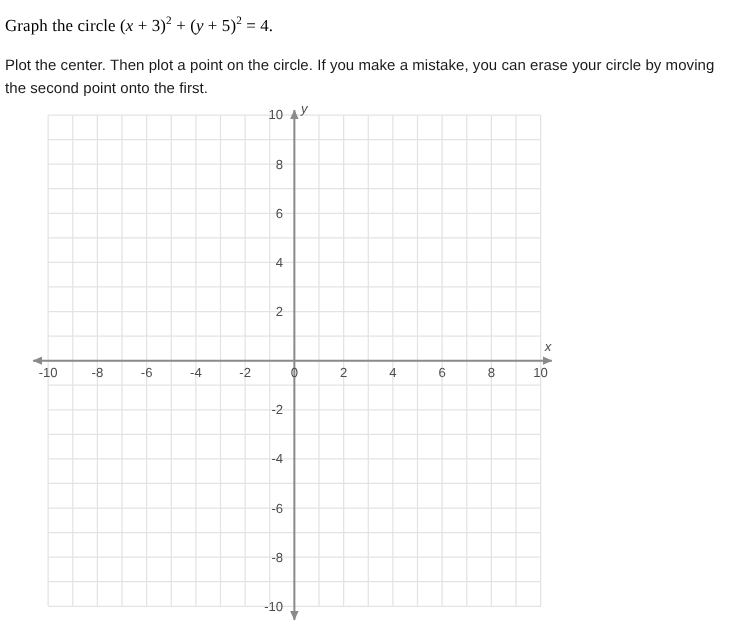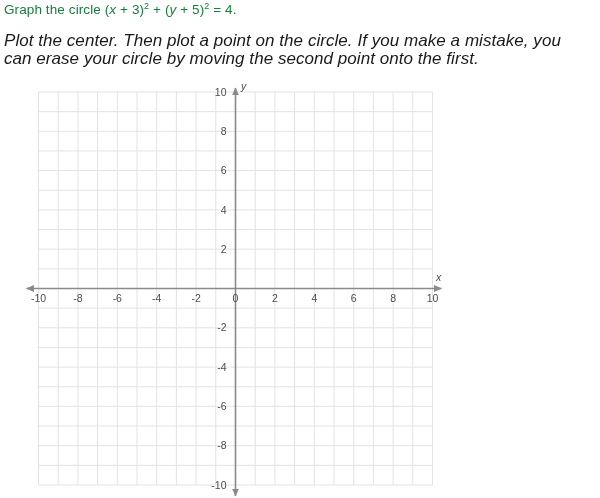--- a/index.html
+++ b/index.html
@@ -21,34 +21,34 @@
   #prompt-area {
     position: absolute;
     left: 4px;
     top: 0px;
     width: 592px;
   }
   .q-line {
     font-size: 13.5px;
     line-height: 19px;
     margin: 0;
-    padding-top: 0;
-    color: #15803d;
+    padding-top: 11px;
+    color: #000000;
     letter-spacing: 0.1px;
+    font-family: Liberation Serif, serif;
   }
   .q-line .var { font-style: italic; }
   .q-line sup {
     font-size: 9px;
     vertical-align: super;
     line-height: 0;
   }
   .instr {
-    font-size: 17px;
+    font-size: 12px;
     line-height: 18px;
-    font-style: italic;
     margin: 0;
     padding-top: 13px;
     width: 584px;
     color: #1a1a1a;
     letter-spacing: 0.05px;
   }
 
   
   #graph-area {
     position: absolute;

